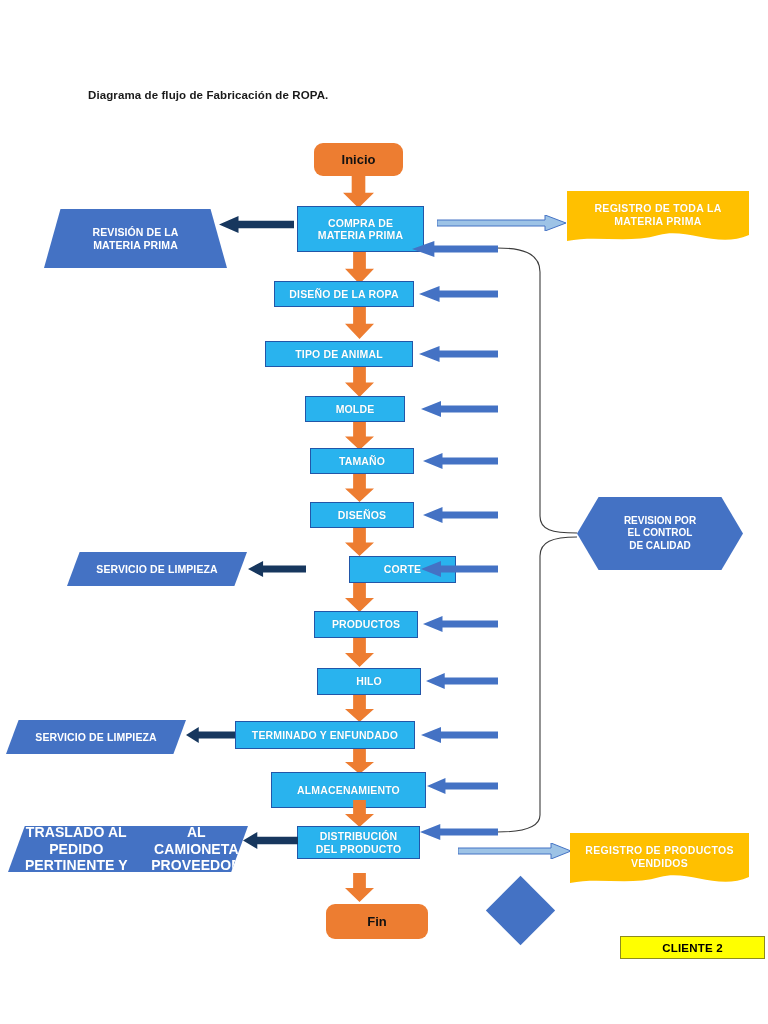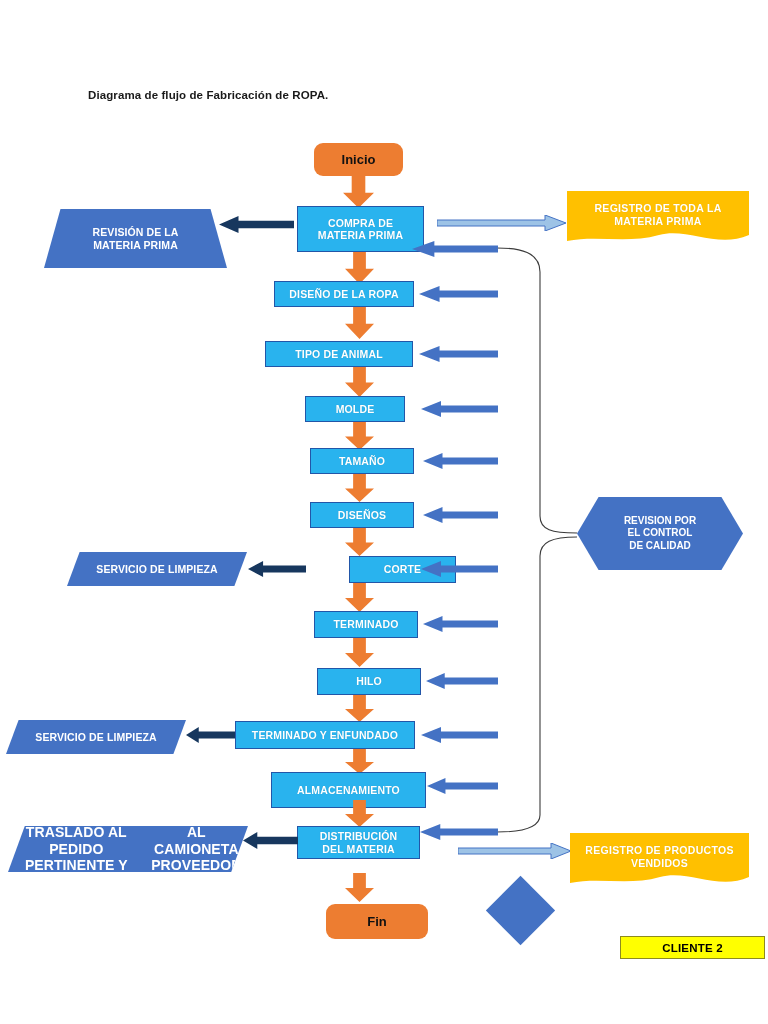--- a/index.html
+++ b/index.html
@@ -193,21 +193,21 @@
   </div>
 
   <div class="trap trap-par" style="left:67px;top:552px;width:180px;height:34px;font-size:10.5px;">
     <span>SERVICIO DE LIMPIEZA</span>
   </div>
   <div class="larrow solid dk2" style="left:248px;top:561px;width:58px;height:16px;"></div>
   <div class="larrow solid" style="left:421px;top:561px;width:77px;height:16px;"></div>
   <div class="dnarrow a" style="left:345px;top:583px;width:29px;height:29px;"></div>
 
   <div class="proc" style="left:314px;top:611px;width:104px;height:27px;font-size:10.5px;">
-    <span>TERMINADO</span>
+    <span>PRODUCTOS</span>
   </div>
   <div class="larrow solid" style="left:423px;top:616px;width:75px;height:16px;"></div>
   <div class="dnarrow a" style="left:345px;top:638px;width:29px;height:29px;"></div>
 
   <div class="proc" style="left:317px;top:668px;width:104px;height:27px;font-size:10.5px;">
     <span>HILO</span>
   </div>
   <div class="larrow solid" style="left:426px;top:673px;width:72px;height:16px;"></div>
   <div class="dnarrow a" style="left:345px;top:695px;width:29px;height:27px;"></div>
 
@@ -223,21 +223,21 @@
   <div class="dnarrow a" style="left:345px;top:749px;width:29px;height:25px;"></div>
 
   <div class="proc" style="left:271px;top:772px;width:155px;height:36px;font-size:10.5px;">
     <span>ALMACENAMIENTO</span>
   </div>
   <div class="larrow solid" style="left:427px;top:778px;width:71px;height:16px;"></div>
   <div class="dnarrow a" style="left:345px;top:800px;width:29px;height:27px;"></div>
 
   <div class="proc" style="left:297px;top:826px;width:123px;height:33px;font-size:10.5px;flex-direction:column;">
     <span>DISTRIBUCIÓN</span>
-    <span>DEL MATERIA</span>
+    <span>DEL PRODUCTO</span>
   </div>
 
   <div class="trap trap-par" style="left:8px;top:826px;width:240px;height:46px;font-size:14px;flex-direction:row;">
     <span>TRASLADO AL PEDIDO PERTINENTE Y</span>
     <span>AL CAMIONETA PROVEEDOR</span>
   </div>
   <div class="larrow solid dk2" style="left:243px;top:832px;width:55px;height:17px;"></div>
 
   <div class="larrow solid" style="left:420px;top:824px;width:78px;height:16px;"></div>
 

